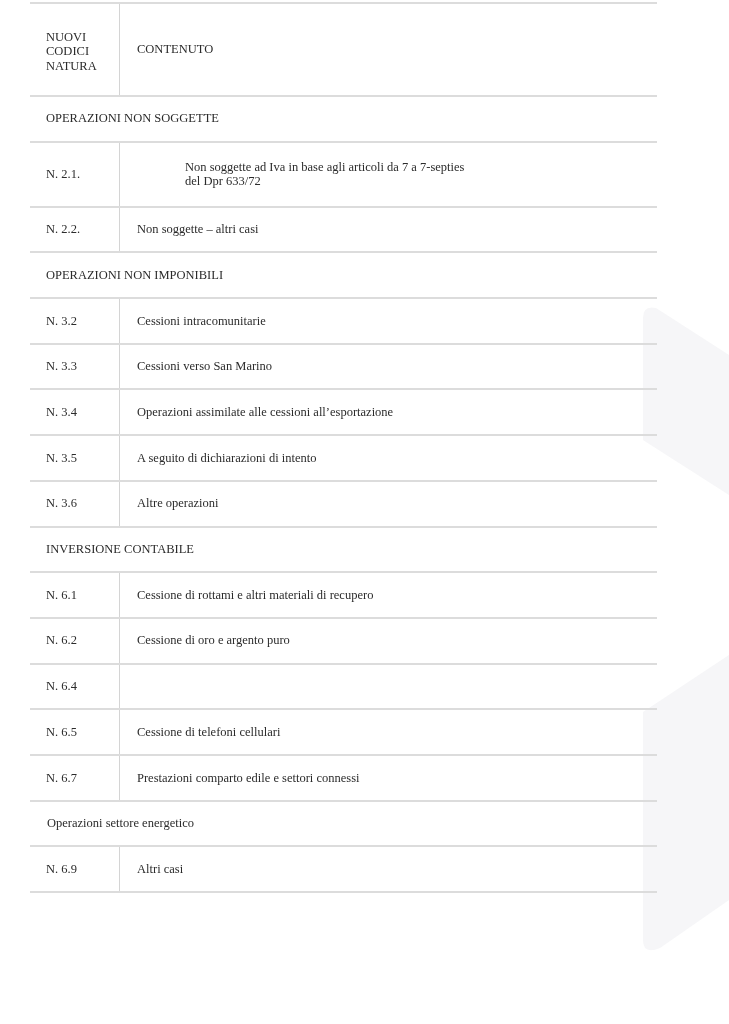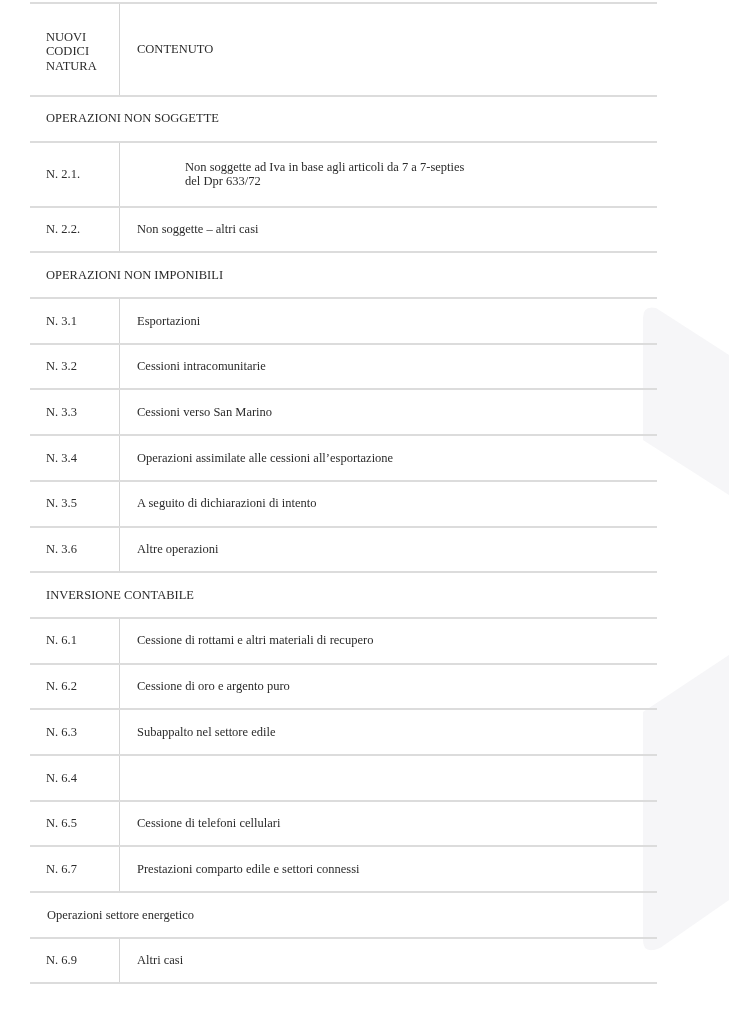--- a/index.html
+++ b/index.html
@@ -122,28 +122,20 @@
       </div>
   </div>
 
   <div class="row std">
     <div class="cell-section">
         <span>OPERAZIONI NON IMPONIBILI</span>
       </div>
   </div>
   <div class="row std">
     <div class="cell-code">
-        <span>N. 3.1</span>
-      </div>
-    <div class="cell-content">
-        <span>Esportazioni</span>
-      </div>
-  </div>
-  <div class="row std">
-    <div class="cell-code">
         <span>N. 3.2</span>
       </div>
     <div class="cell-content">
         <span>Cessioni intracomunitarie</span>
       </div>
   </div>
   <div class="row std">
     <div class="cell-code">
         <span>N. 3.3</span>
       </div>
@@ -192,28 +184,20 @@
   <div class="row std">
     <div class="cell-code">
         <span>N. 6.2</span>
       </div>
     <div class="cell-content">
         <span>Cessione di oro e argento puro</span>
       </div>
   </div>
   <div class="row std">
     <div class="cell-code">
-        <span>N. 6.3</span>
-      </div>
-    <div class="cell-content">
-        <span>Subappalto nel settore edile</span>
-      </div>
-  </div>
-  <div class="row std">
-    <div class="cell-code">
         <span>N. 6.4</span>
       </div>
   </div>
   <div class="row std">
     <div class="cell-code">
         <span>N. 6.5</span>
       </div>
     <div class="cell-content">
         <span>Cessione di telefoni cellulari</span>
       </div>

